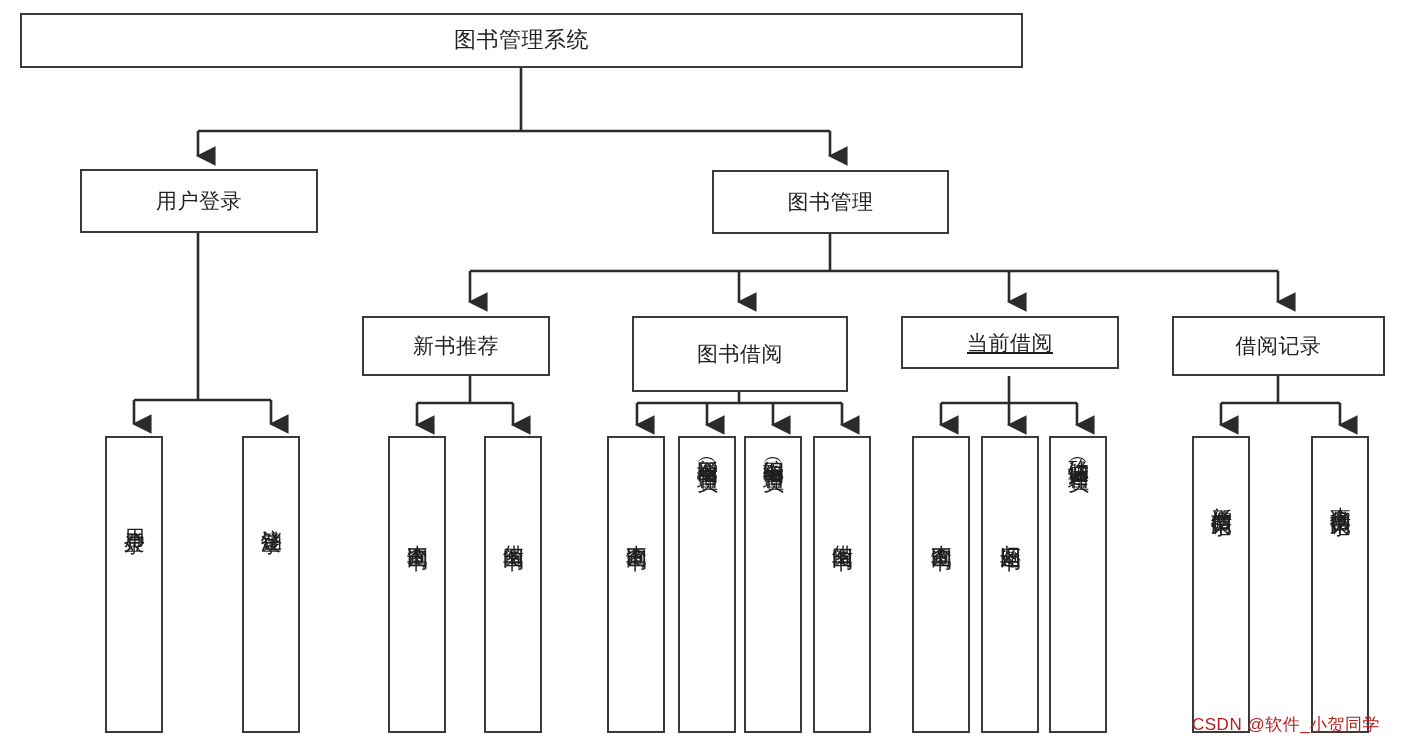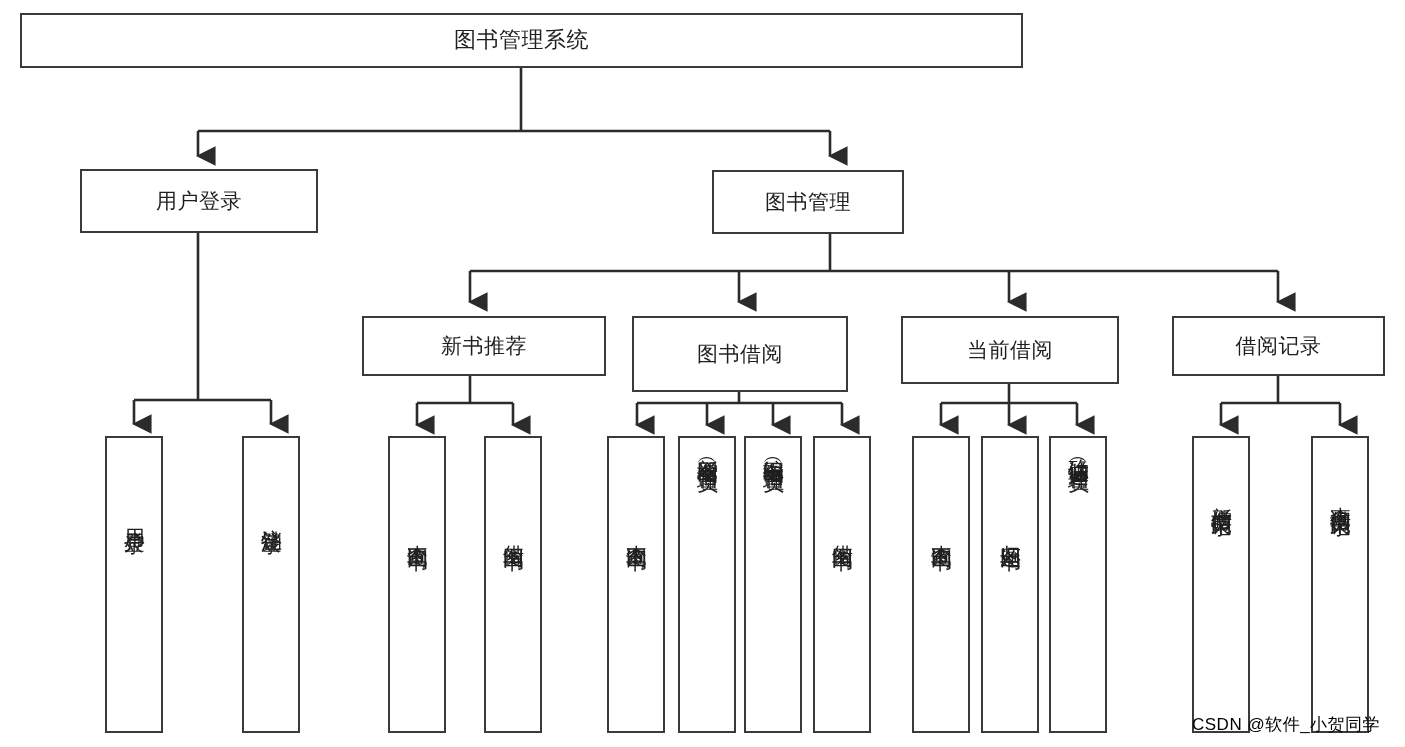--- a/index.html
+++ b/index.html
@@ -67,21 +67,21 @@
   }
   .node.vertical.recgroup .label {
     margin-top: 48px;
   }
   .node.root .label { font-size: 22px; }
   .watermark {
     position: absolute;
     left: 1192px;
     top: 713px;
     font-size: 17px;
-    color: #000000;
+    color: #b91c1c;
     white-space: nowrap;
     letter-spacing: 0.5px;
   }
 </style>
 </head>
 <body>
 
 <div id="canvas">
 
   <svg class="connectors" viewBox="0 0 1405 747" xmlns="http://www.w3.org/2000/svg">
@@ -134,31 +134,31 @@
     </g>
   </svg>
 
   <div class="node horizontal root" style="left:20px; top:13px; width:1003px; height:55px;">
     <span class="label">图书管理系统</span>
   </div>
 
   <div class="node horizontal" style="left:80px; top:169px; width:238px; height:64px;">
     <span class="label">用户登录</span>
   </div>
-  <div class="node horizontal" style="left:712px; top:170px; width:192px; height:64px;">
+  <div class="node horizontal" style="left:712px; top:170px; width:237px; height:64px;">
     <span class="label">图书管理</span>
   </div>
 
-  <div class="node horizontal" style="left:362px; top:316px; width:244px; height:60px;">
+  <div class="node horizontal" style="left:362px; top:316px; width:188px; height:60px;">
     <span class="label">新书推荐</span>
   </div>
   <div class="node horizontal" style="left:632px; top:316px; width:216px; height:76px;">
     <span class="label">图书借阅</span>
   </div>
-  <div class="node horizontal" style="left:901px; top:316px; width:218px; height:68px;">
+  <div class="node horizontal" style="left:901px; top:316px; width:218px; height:53px;text-decoration:underline;">
     <span class="label">当前借阅</span>
   </div>
   <div class="node horizontal" style="left:1172px; top:316px; width:213px; height:60px;align-items:center;">
     <span class="label">借阅记录</span>
   </div>
 
   <div class="node vertical mid" style="left:105px; top:436px; width:58px; height:297px;">
     <span class="label">用户登录</span>
   </div>
   <div class="node vertical mid" style="left:242px; top:436px; width:58px; height:297px;">

